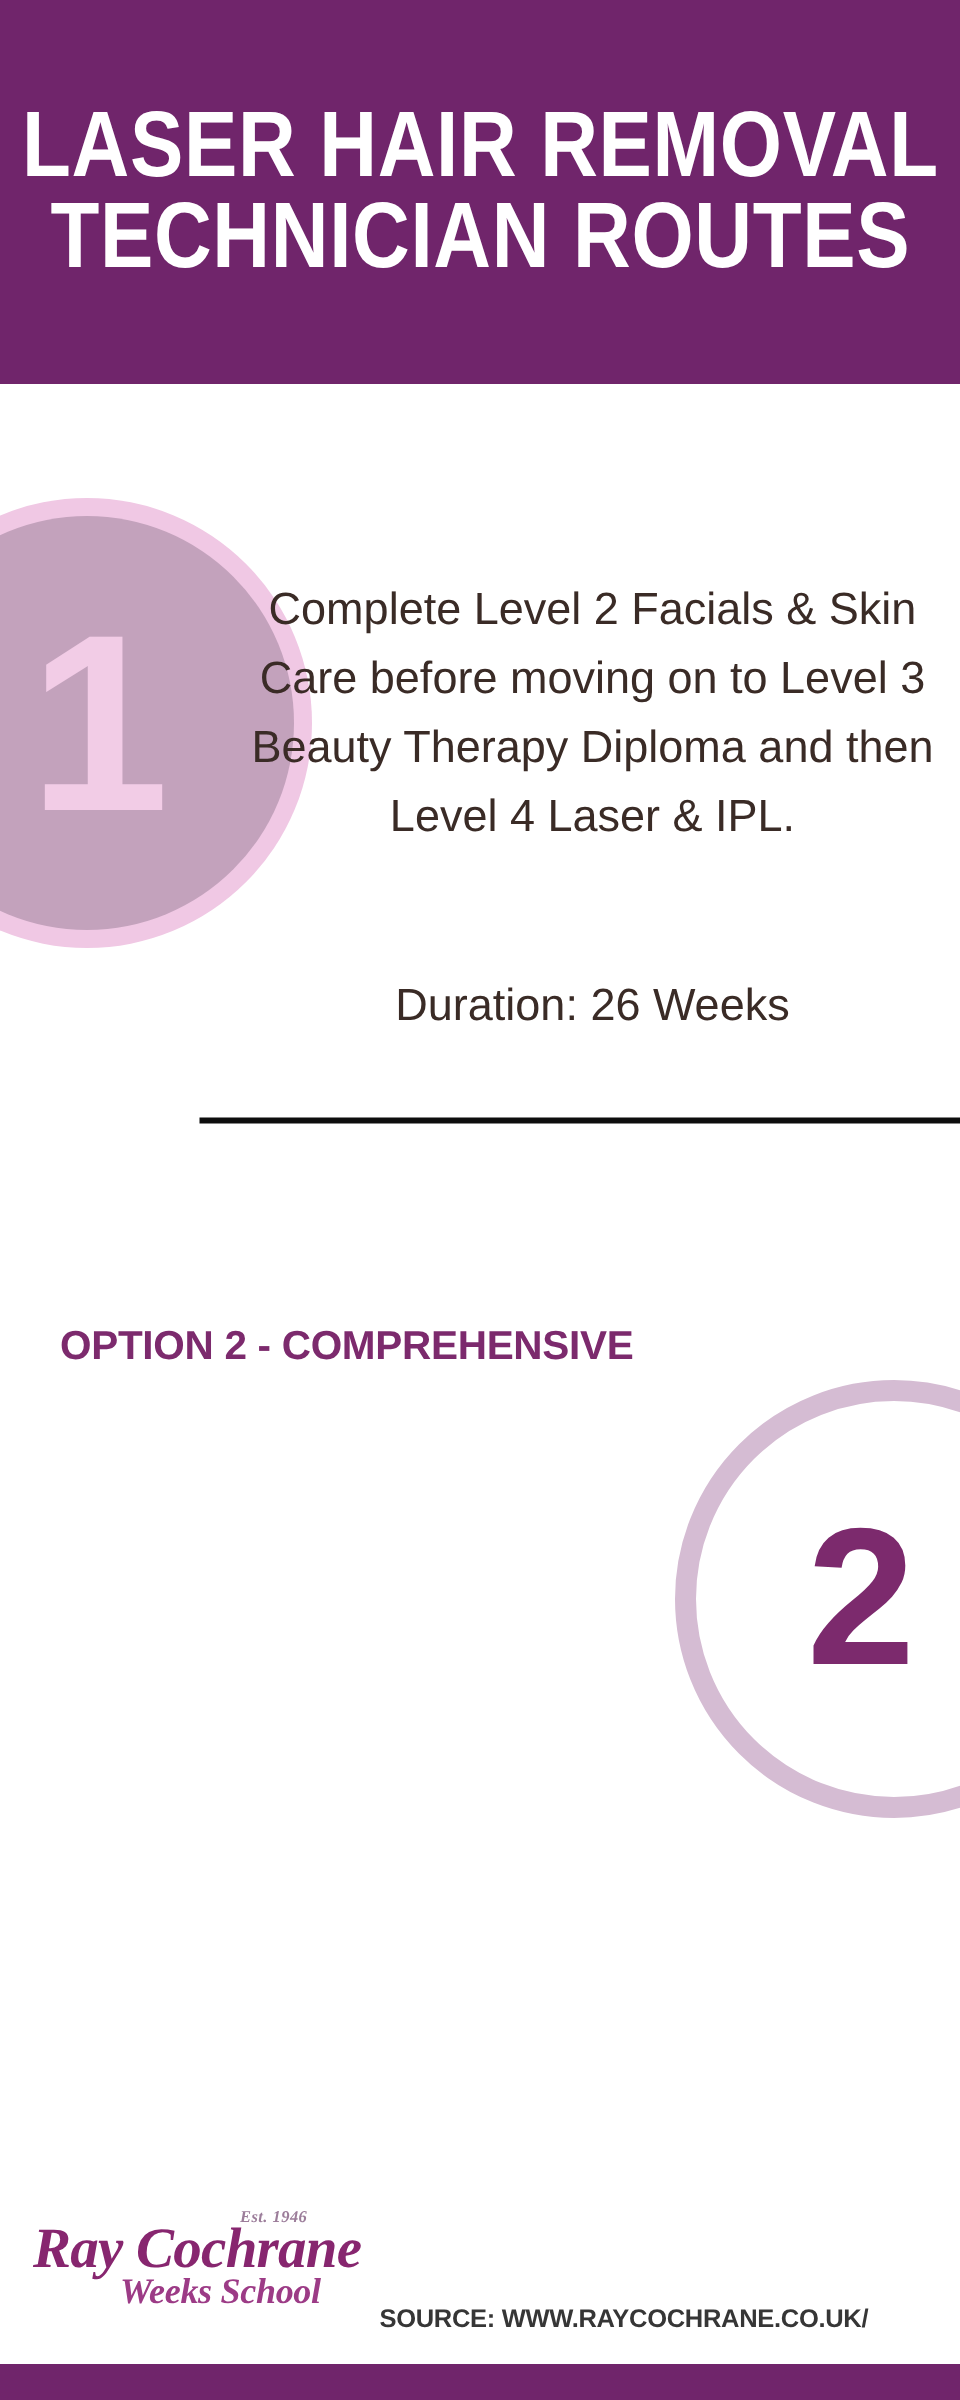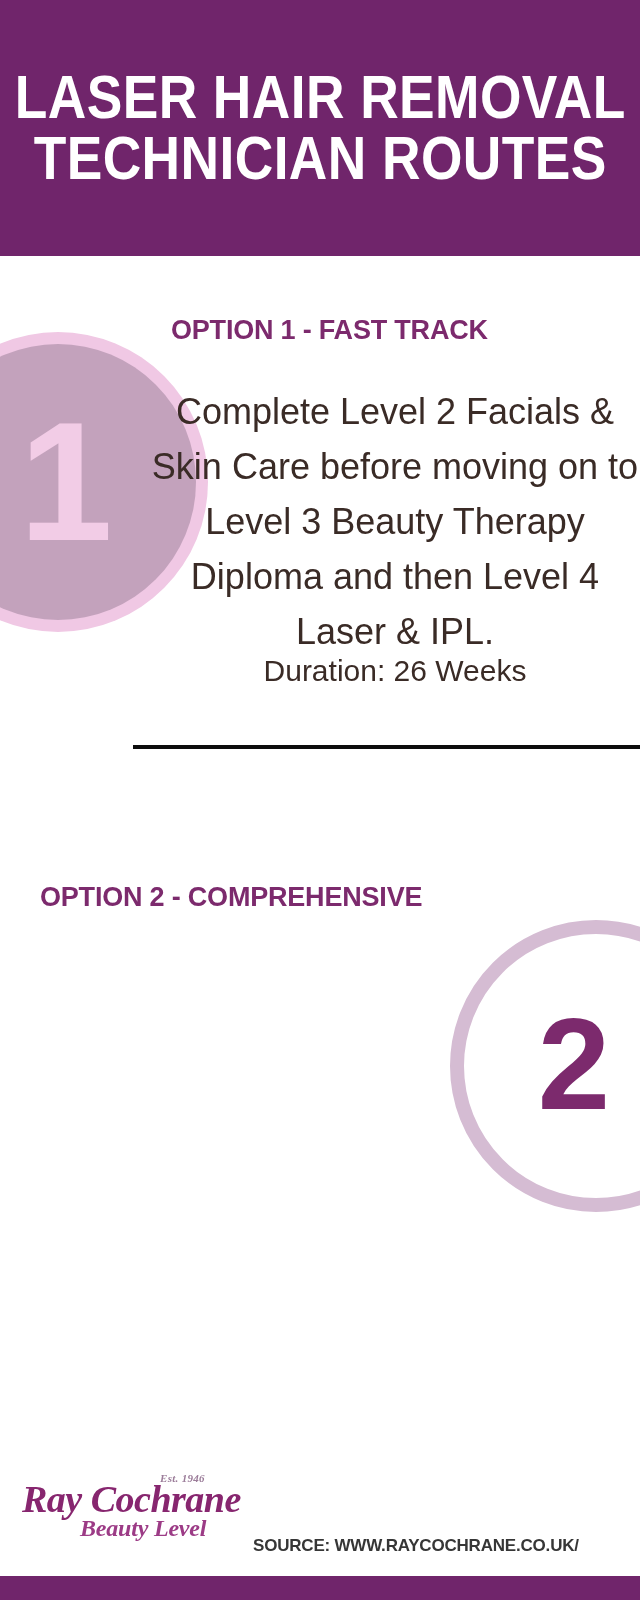--- a/index.html
+++ b/index.html
@@ -58,21 +58,21 @@
     letter-spacing: -0.2px;
     color: #7c2a6d;
     text-transform: uppercase;
     white-space: nowrap;
   }
   #option-1-heading { left: 171px; top: 59px; }
   #option-2-heading { left: 40px; top: 26px; }
 
   .option-body {
     position: absolute;
-    font-size: 36px;
+    font-size: 30px;
     line-height: 1.53;
     text-align: center;
     font-weight: 400;
   }
   #option-1-body {
     left: 150px;
     top: 128px;
     width: 490px;
     color: #3a2b26;
   }
@@ -237,38 +237,37 @@
     <div class="header-line">TECHNICIAN ROUTES</div>
   </div>
 
   <div class="circle-badge" id="circle-1-outer">
     <div id="circle-1-inner">
       <span id="circle-1-numeral">1</span>
     </div>
   </div>
 
   <div class="option-block" id="option-1-block">
-    <div class="option-heading" id="option-1-heading">OPTION 1 - FAST TRACK</div>
     <div class="option-body" id="option-1-body">Complete Level 2 Facials &amp; Skin Care before moving on to Level 3 Beauty Therapy Diploma and then Level 4 Laser &amp; IPL.</div>
     <div class="option-duration" id="option-1-duration">Duration: 26 Weeks</div>
   </div>
 
   <div id="section-divider"></div>
 
   <div class="circle-badge" id="circle-2-outer">
     <span id="circle-2-numeral">2</span>
   </div>
 
   <div class="option-block" id="option-2-block">
     <div class="option-heading" id="option-2-heading">OPTION 2 - COMPREHENSIVE</div>
   </div>
 
   <div id="footer-logo">
     <div class="logo-est">Est. 1946</div>
     <div class="logo-main">Ray Cochrane</div>
-    <div class="logo-sub">Beauty Level</div>
+    <div class="logo-sub">Weeks School</div>
   </div>
 
   <div id="source-line">SOURCE: WWW.RAYCOCHRANE.CO.UK/</div>
 
   <div id="footer-band"></div>
 
 </div>
 
 </body></html>

